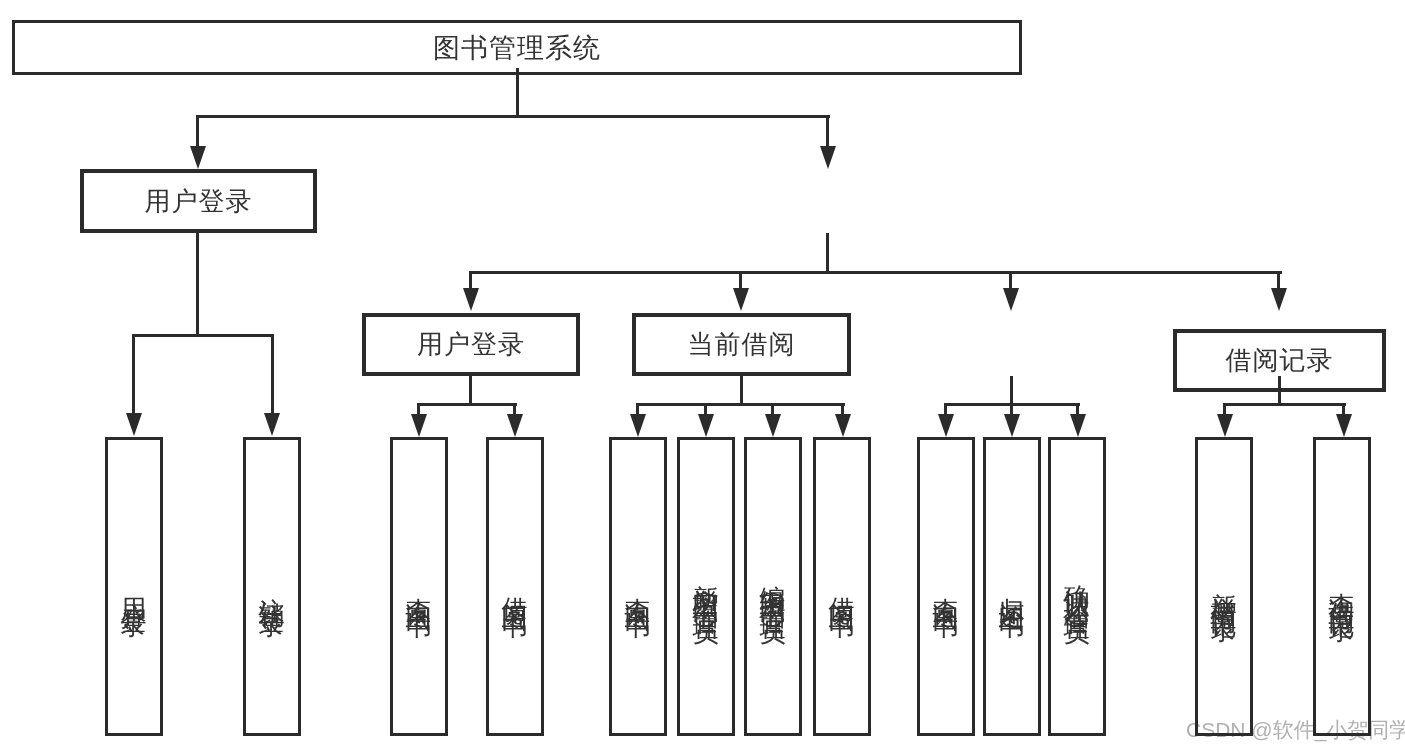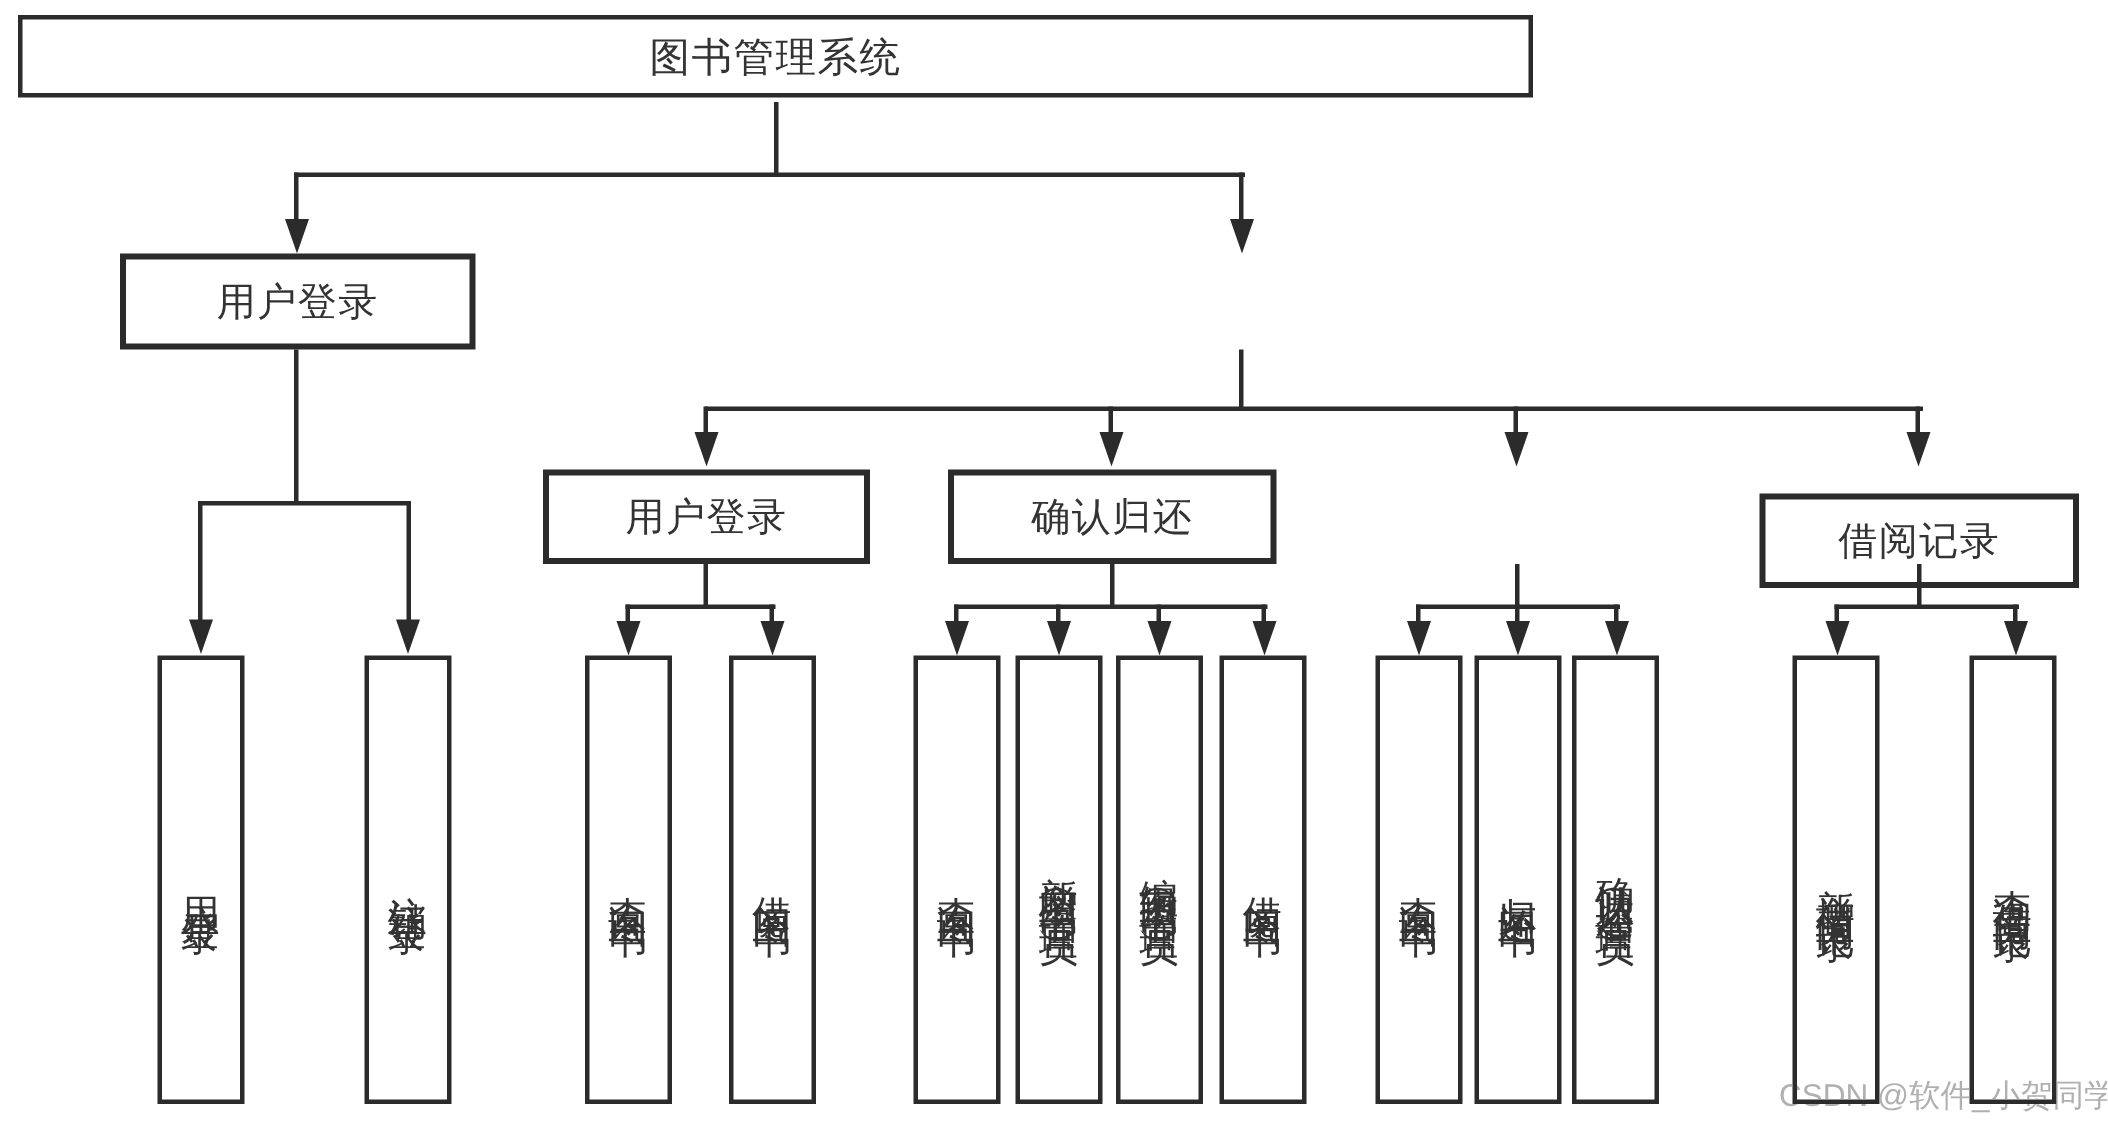--- a/index.html
+++ b/index.html
@@ -39,21 +39,21 @@
     position:absolute; left:1186px; top:716px;
     font-size:21px; color:var(--wm,#b0b0b0);
     white-space:nowrap; mix-blend-mode:darken; z-index:10;
   }
 </style>
 </head>
 <body>
 
 <div class="canvas">
 
-  <div class="hbox root" style="left:12px; top:10px; width:1010px; height:55px;">图书管理系统</div>
+  <div class="hbox root" style="left:12px; top:20px; width:1010px; height:55px;">图书管理系统</div>
 
   <div class="line vl" style="left:516px; top:68px; height:50px;"></div>
   <div class="line hl" style="left:196px; top:115px; width:634px;"></div>
   <div class="line vl" style="left:196px; top:115px; height:34px;"></div>
   <div class="arrow" style="left:190px; top:146px;"></div>
   <div class="line vl" style="left:826px; top:115px; height:34px;"></div>
   <div class="arrow" style="left:820px; top:146px;"></div>
 
   <div class="hbox" style="left:80px; top:169px; width:237px; height:64px;">用户登录</div>
 
@@ -69,21 +69,21 @@
   <div class="line vl" style="left:469px; top:271px; height:20px;"></div>
   <div class="arrow" style="left:463px; top:288px;"></div>
   <div class="line vl" style="left:739px; top:271px; height:20px;"></div>
   <div class="arrow" style="left:733px; top:288px;"></div>
   <div class="line vl" style="left:1009px; top:271px; height:20px;"></div>
   <div class="arrow" style="left:1003px; top:288px;"></div>
   <div class="line vl" style="left:1277px; top:271px; height:20px;"></div>
   <div class="arrow" style="left:1271px; top:288px;"></div>
 
   <div class="hbox" style="left:362px; top:313px; width:218px; height:63px;">用户登录</div>
-  <div class="hbox" style="left:632px; top:313px; width:219px; height:63px;">确认归还</div>
+  <div class="hbox" style="left:632px; top:313px; width:219px; height:63px;">当前借阅</div>
   <div class="hbox" style="left:1173px; top:329px; width:213px; height:63px;">借阅记录</div>
 
   <div class="line vl" style="left:469px; top:376px; height:29px;"></div>
   <div class="line hl" style="left:417px; top:403px; width:100px;"></div>
   <div class="line vl" style="left:417px; top:403px; height:13px;"></div>
   <div class="arrow" style="left:411px; top:414px;"></div>
   <div class="line vl" style="left:513px; top:403px; height:13px;"></div>
   <div class="arrow" style="left:507px; top:414px;"></div>
 
   <div class="line vl" style="left:740px; top:376px; height:29px;"></div>

